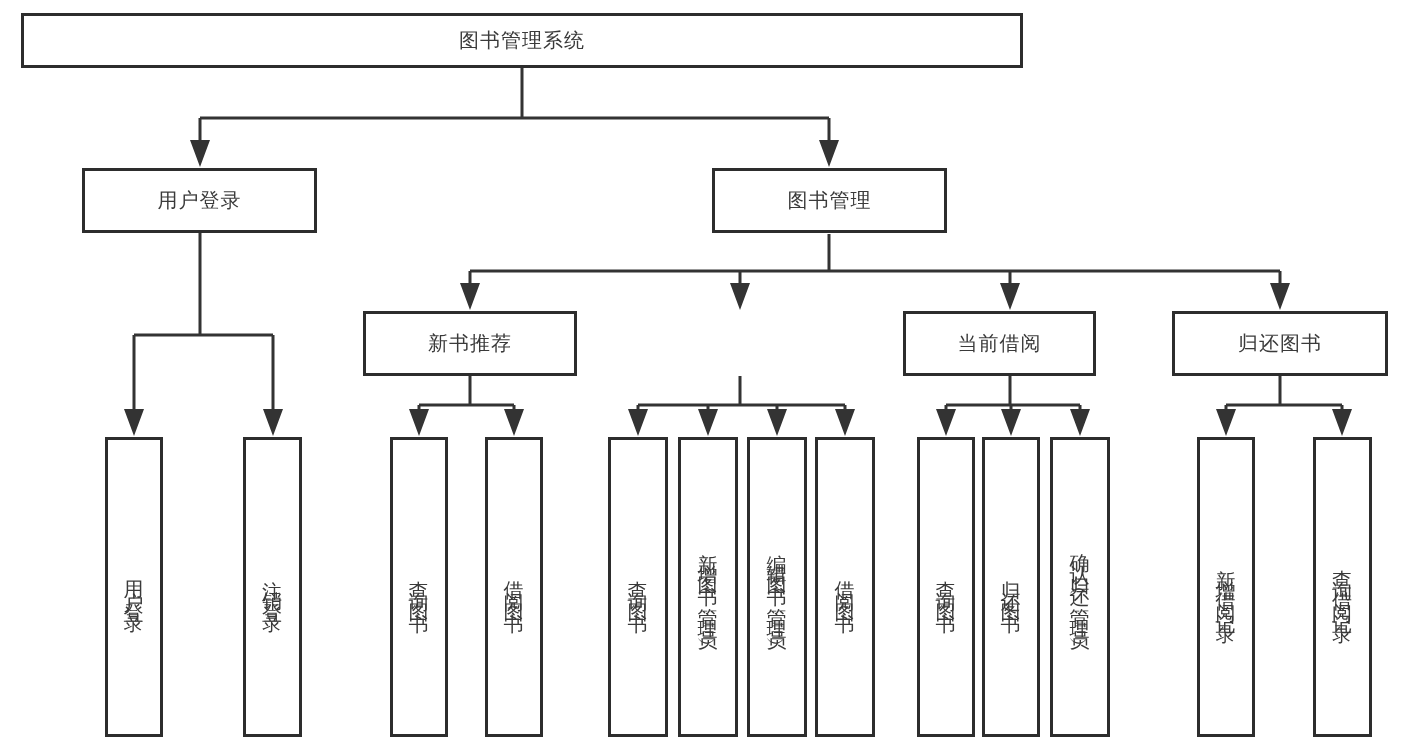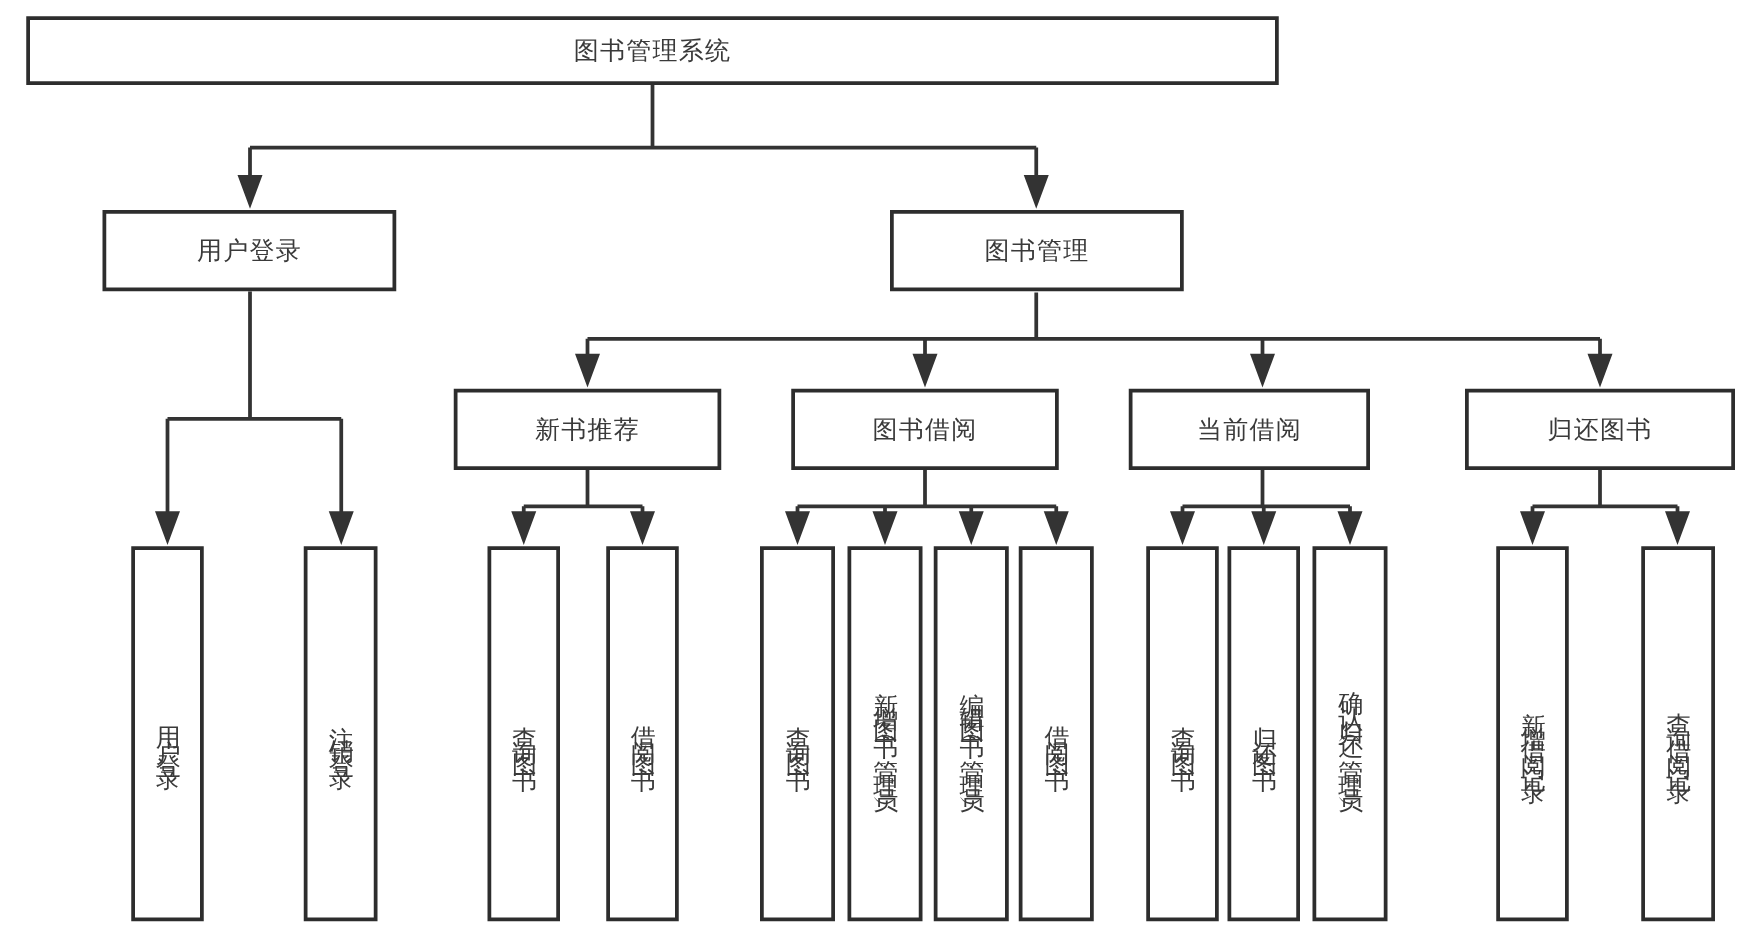--- a/index.html
+++ b/index.html
@@ -51,23 +51,20 @@
   <div class="box hbox" style="left:82px;top:168px;width:235px;height:65px">
     <span class="lbl">用户登录</span>
   </div>
   <div class="box hbox" style="left:363px;top:311px;width:214px;height:65px">
     <span class="lbl">新书推荐</span>
   </div>
 
   <div class="box hbox" style="left:712px;top:168px;width:235px;height:65px">
     <span class="lbl">图书管理</span>
   </div>
-  <div class="box hbox" style="left:633px;top:311px;width:214px;height:65px">
-    <span class="lbl">图书借阅</span>
-  </div>
   <div class="box hbox" style="left:903px;top:311px;width:193px;height:65px">
     <span class="lbl">当前借阅</span>
   </div>
   <div class="box hbox" style="left:1172px;top:311px;width:216px;height:65px">
     <span class="lbl">归还图书</span>
   </div>
 
   <div class="box vbox" style="left:105px;top:437px;width:58px;height:300px">
     <span class="lbl">用户登录</span>
   </div>

